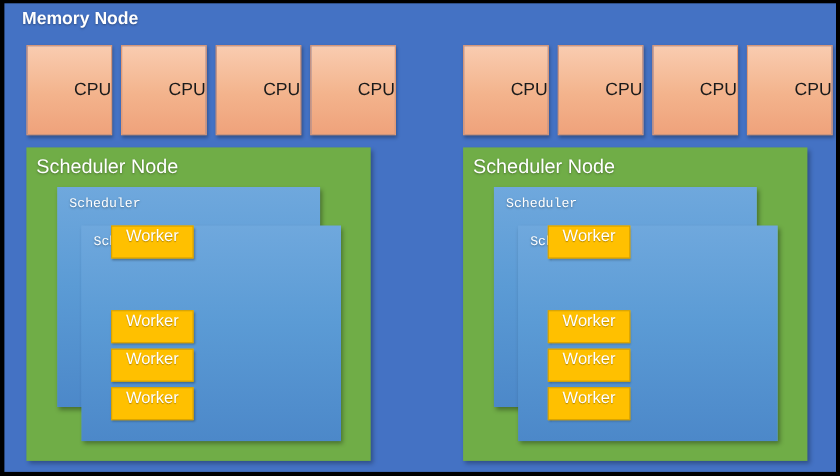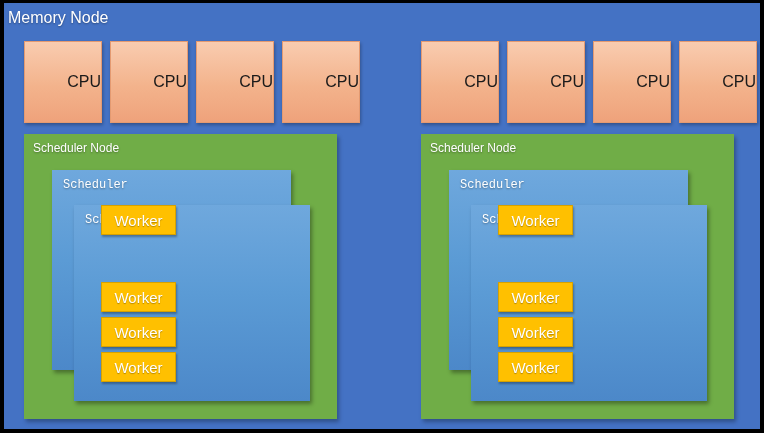--- a/index.html
+++ b/index.html
@@ -12,25 +12,26 @@
     overflow: hidden;
   }
   .memory-node {
     position: absolute;
     left: 4px; top: 3px;
     width: 756px; height: 426px;
     background: #4472C4;
   }
   .memory-label {
     position: absolute;
-    left: 4px; top: 6px;
+    left: 16px; top: 6px;
     color: #fff;
     font-size: 16px;
     text-shadow: 0 1px 2px rgba(0,0,0,0.35);
     white-space: nowrap;
+    font-weight: bold;
   }
   .cpu {
     position: absolute;
     top: 38px;
     width: 76px; height: 80px;
     background: linear-gradient(180deg, #f9ccb0 0%, #f3b38c 55%, #efa27b 100%);
     border: 1px solid #e49a71;
     box-shadow: 1px 2px 3px rgba(0,0,0,0.28);
     display: flex;
     align-items: center;
@@ -44,21 +45,21 @@
     position: absolute;
     top: 131px;
     width: 313px; height: 285px;
     background: #70AD47;
     box-shadow: 2px 3px 4px rgba(0,0,0,0.3);
   }
   .sched-node-label {
     position: absolute;
     left: 9px; top: 7px;
     color: #fff;
-    font-size: 12px;
+    font-size: 18px;
     text-shadow: 0 1px 2px rgba(0,0,0,0.35);
     white-space: nowrap;
     text-align: right;
   }
   .scheduler {
     position: absolute;
     background: linear-gradient(180deg, #6fa8dd 0%, #5b9bd5 45%, #4c88c9 100%);
     box-shadow: 2px 3px 4px rgba(0,0,0,0.35);
   }
   .scheduler.back {
@@ -79,21 +80,20 @@
     font-family: Liberation Mono, monospace;
   }
   .worker {
     position: absolute;
     left: 27px;
     width: 73px; height: 28px;
     background: #FFC000;
     border: 1px solid #d6a100;
     box-shadow: 1px 2px 2px rgba(0,0,0,0.3);
     display: flex;
-    align-items: center;
     justify-content: center;
   }
   .worker-label {
     color: #fff;
     font-size: 15px;
     text-shadow: 0 1px 1px rgba(0,0,0,0.3);
   }
   
   .g0 .cpu:nth-of-type(1) { left: 20px; }
   .g0 .cpu:nth-of-type(2) { left: 106px; }

